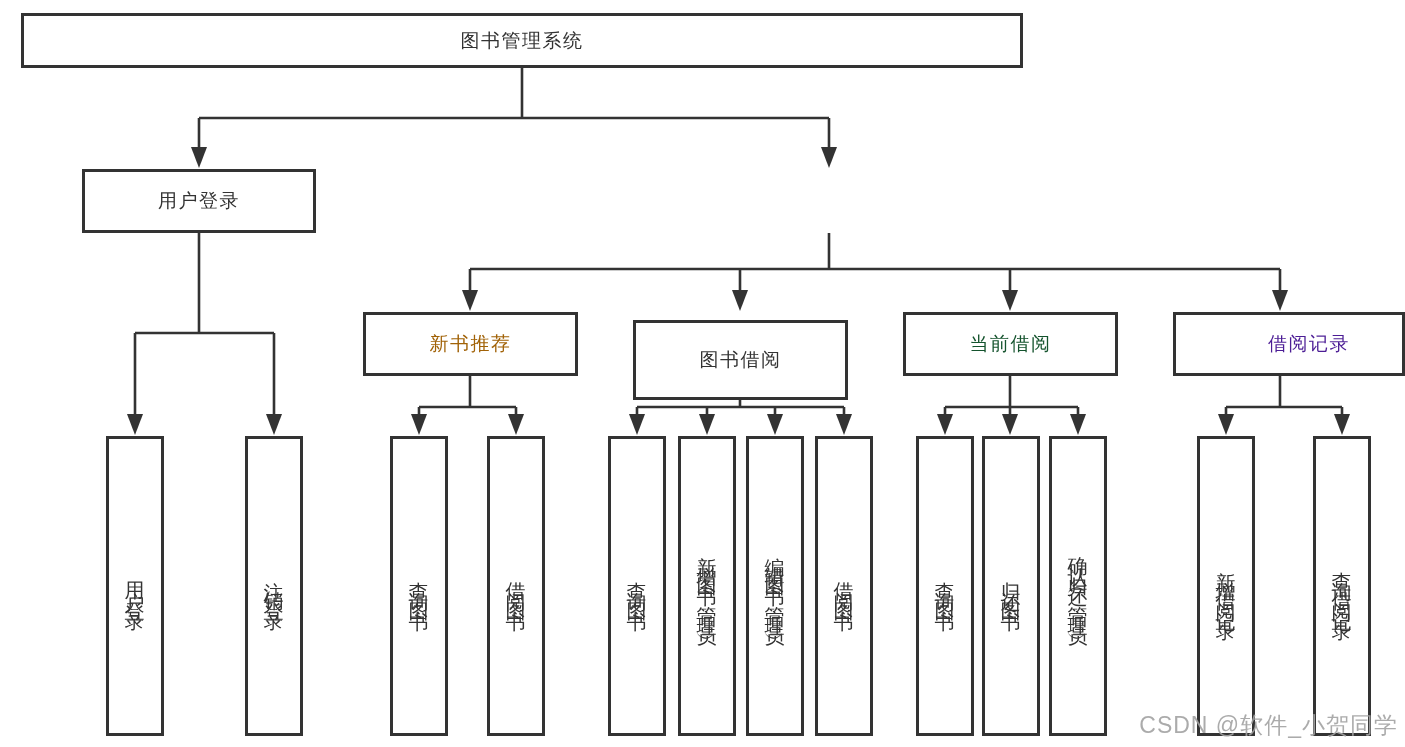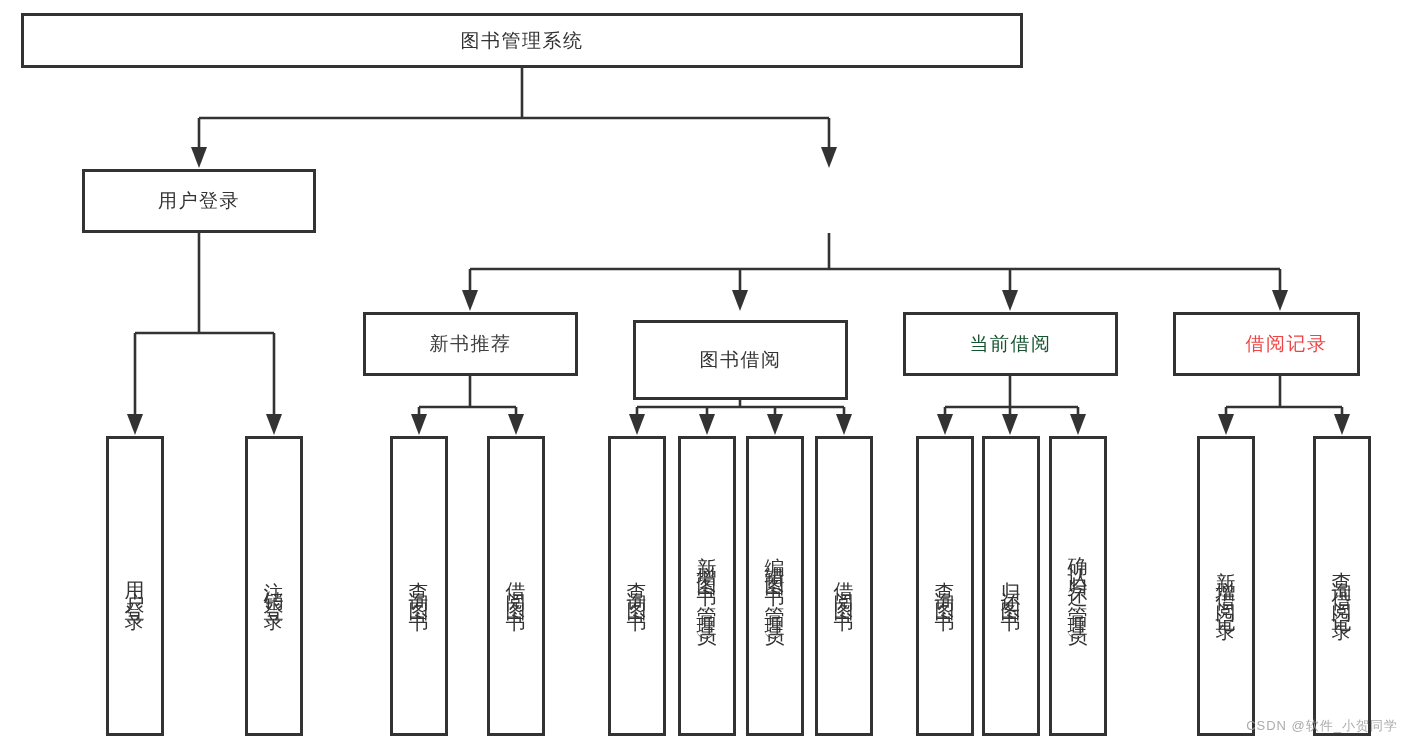--- a/index.html
+++ b/index.html
@@ -33,22 +33,22 @@
   .vnode {
     writing-mode: vertical-rl;
     text-orientation: mixed;
     font-size: 20px;
     letter-spacing: 10px;
     line-height: 1;
   }
   .watermark {
     position: absolute;
     right: 7px;
-    bottom: 12px;
-    font-size: 13px;
+    bottom: 6px;
+    font-size: 23px;
     letter-spacing: 1px;
     z-index: 5;
     opacity: 0.9;
     white-space: nowrap;
   }
 </style>
 </head>
 <body>
 
 <div class="stage">
@@ -100,24 +100,24 @@
       <path d="M1280,376 V407 M1226,407 H1342 M1226,407 V415 M1342,407 V415"></path>
       <polygon points="1226,435 1218,414 1234,414"></polygon>
       <polygon points="1342,435 1334,414 1350,414"></polygon>
     </g>
   </svg>
 
   <div class="node hnode" style="left: 21px; top: 13px; width: 1002px; height: 55px; border-color: rgb(51, 51, 51); color: rgb(51, 51, 51);">图书管理系统</div>
 
   <div class="node hnode" style="left: 82px; top: 169px; width: 234px; height: 64px; border-color: rgb(51, 51, 51); color: rgb(51, 51, 51);">用户登录</div>
 
-  <div class="node hnode" style="left: 363px; top: 312px; width: 215px; height: 64px; border-color: rgb(51, 51, 51); color: #404040; text-align: right;">新书推荐</div>
+  <div class="node hnode" style="left: 363px; top: 312px; width: 215px; height: 64px; border-color: rgb(51, 51, 51); color: #a16207; text-align: right;">新书推荐</div>
   <div class="node hnode" style="left: 633px; top: 312px; width: 215px; height: 80px; border-color: rgb(51, 51, 51); color: rgb(51, 51, 51); margin-top: 8px;">图书借阅</div>
   <div class="node hnode" style="left: 903px; top: 312px; width: 215px; height: 64px; border-color: rgb(51, 51, 51); color: #14532d;">当前借阅</div>
-  <div class="node hnode" style="left: 1173px; top: 312px; width: 187px; height: 64px; border-color: rgb(51, 51, 51); color: #ef4444; padding-left: 40px;">借阅记录</div>
+  <div class="node hnode" style="left: 1173px; top: 312px; width: 232px; height: 64px; border-color: rgb(51, 51, 51); color: #4c1d95; padding-left: 40px;">借阅记录</div>
 
   <div class="node vnode" style="left: 106px; top: 436px; width: 58px; height: 300px; border-color: rgb(51, 51, 51); color: rgb(51, 51, 51);">用户登录</div>
   <div class="node vnode" style="left: 245px; top: 436px; width: 58px; height: 300px; border-color: rgb(51, 51, 51); color: rgb(51, 51, 51);">注销登录</div>
 
   <div class="node vnode" style="left: 390px; top: 436px; width: 58px; height: 300px; border-color: rgb(51, 51, 51); color: rgb(51, 51, 51);">查询图书</div>
   <div class="node vnode" style="left: 487px; top: 436px; width: 58px; height: 300px; border-color: rgb(51, 51, 51); color: rgb(51, 51, 51);">借阅图书</div>
 
   <div class="node vnode" style="left: 608px; top: 436px; width: 58px; height: 300px; border-color: rgb(51, 51, 51); color: rgb(51, 51, 51);">查询图书</div>
   <div class="node vnode" style="left: 678px; top: 436px; width: 58px; height: 300px; border-color: rgb(51, 51, 51); color: rgb(51, 51, 51);">新增图书（管理员）</div>
   <div class="node vnode" style="left: 746px; top: 436px; width: 58px; height: 300px; border-color: rgb(51, 51, 51); color: rgb(51, 51, 51);">编辑图书（管理员）</div>

